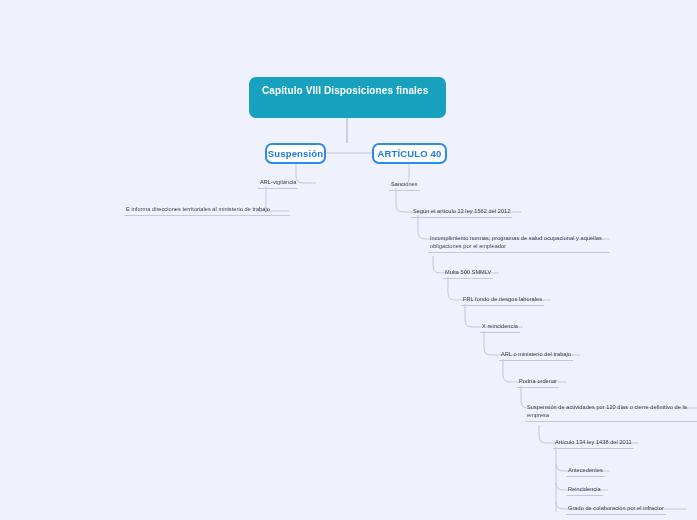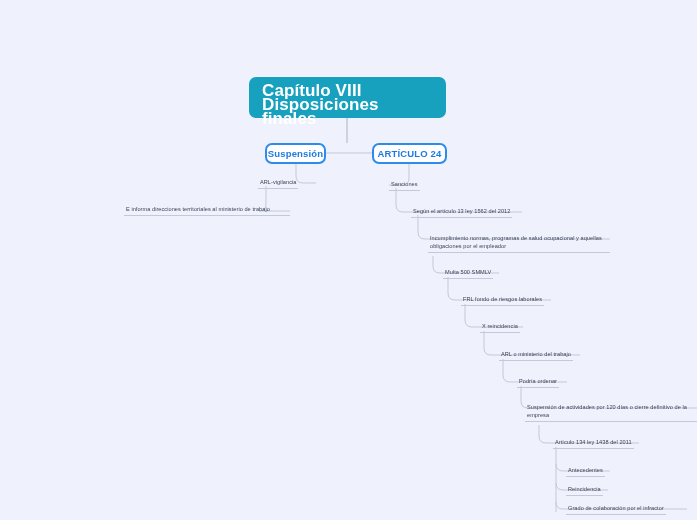--- a/index.html
+++ b/index.html
@@ -35,21 +35,21 @@
     position: absolute;
     left: 249px;
     top: 77px;
     width: 197px;
     height: 41px;
     background: #18a0bf;
     border-radius: 7px;
     box-sizing: border-box;
     padding: 7px 11px 0 13px;
     color: #ffffff;
-    font-size: 17px;
+    font-size: 10px;
     font-weight: bold;
     line-height: 14px;
     letter-spacing: 0.1px;
   }
 
   
   .pill {
     position: absolute;
     box-sizing: border-box;
     background: #ffffff;
@@ -139,21 +139,21 @@
       <path d="M556,483 Q556,490 563,490 L608,490"></path>
 
       <path d="M556,502 Q556,509 563,509 L687,509"></path>
     </g>
   </svg>
 
   <div class="root-node">Capítulo VIII Disposiciones finales</div>
 
   <div class="pill pill-paragrafo">Suspensión</div>
 
-  <div class="pill pill-articulo">ARTÍCULO 24</div>
+  <div class="pill pill-articulo">ARTÍCULO 40</div>
 
   <div class="tnode" style="left:258px; top:178px;">ARL-vigilancia</div>
 
   <div class="tnode" style="left:124px; top:205px; width:166px;">E informa direcciones territoriales al ministerio de trabajo</div>
 
   <div class="tnode" style="left:389px; top:180px;">Sanciones</div>
 
   <div class="tnode" style="left:411px; top:207px;">Según el artículo 13 ley 1562 del 2012</div>
 
   <div class="tnode wrap" style="left:428px; top:234px; width:182px;">Incumplimiento normas, programas de salud ocupacional y aquellas obligaciones por el empleador</div>

